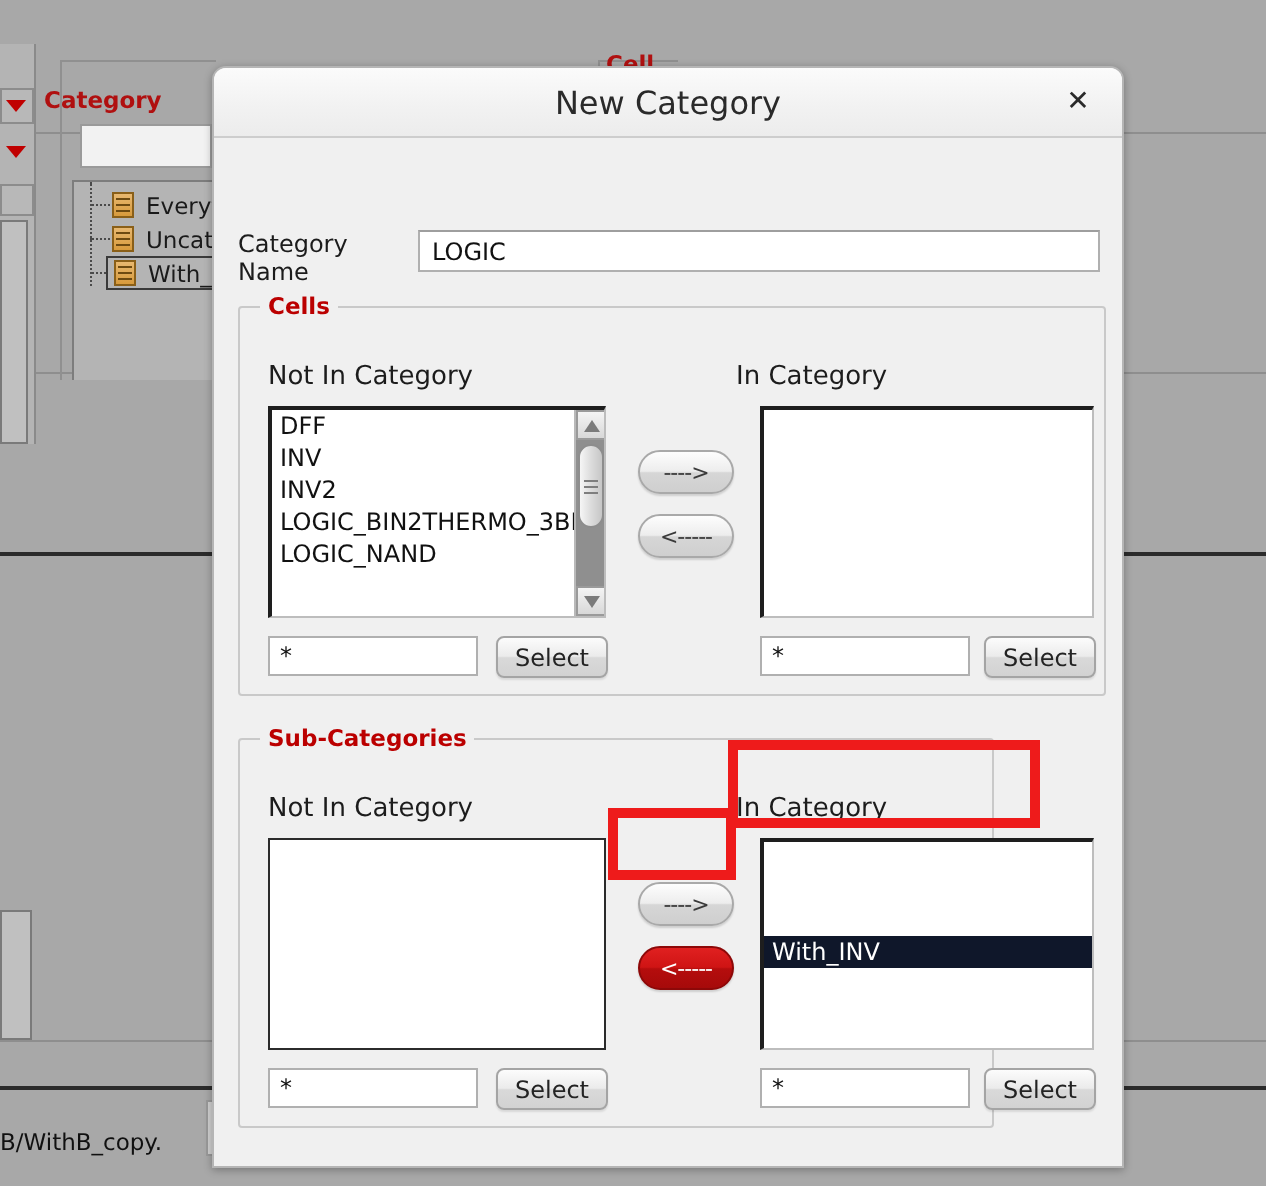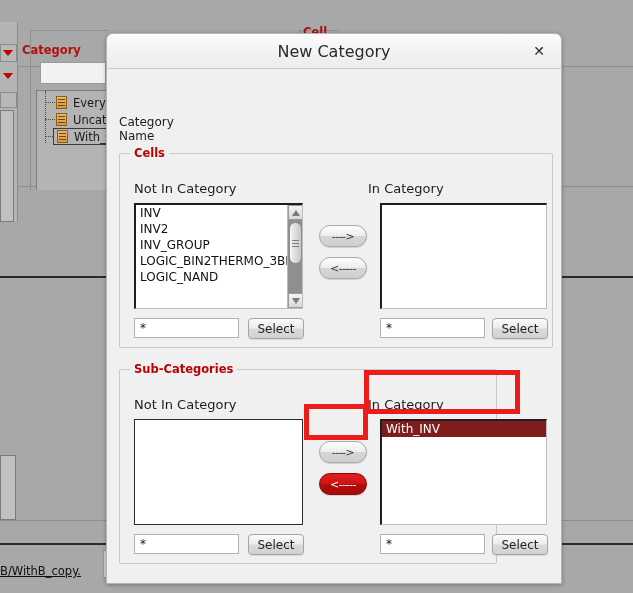--- a/index.html
+++ b/index.html
@@ -95,21 +95,20 @@
   .bg-scroll-box {
     position: absolute;
     background: #c0c0c0;
     border: 1px solid #7a7a7a;
   }
   .bg-status {
     position: absolute;
     color: #101010;
     font-size: 11.5px;
     white-space: nowrap;
-    text-decoration: underline;
   }
   .bg-white-box {
     position: absolute;
     background: #f2f2f2;
     border: 1px solid #9a9a9a;
   }
 
   
   #dialog {
     position: absolute;
@@ -204,22 +203,23 @@
   .listbox.plain { border: 1px solid #2b2b2b; }
   .list-item {
     height: 16px;
     line-height: 16px;
     padding-left: 4px;
     font-size: 12px;
     color: #111;
     white-space: nowrap;
   }
   .list-item.selected {
-    background: #7f1d1d;
+    background: #0f172a;
     color: #ffffff;
+    margin-top: 47px;
   }
 
   
   .vscroll {
     position: absolute;
     right: 0; top: 0; bottom: 0;
     width: 15px;
     background: #8f8f8f;
     border-left: 1px solid #b9b9b9;
   }
@@ -387,32 +387,33 @@
 
   <div id="titlebar">
     <div id="dlg-title">New Category</div>
     <div id="close-btn">✕</div>
   </div>
 
   <div class="dlg-body">
 
     <div id="name-row">
       <div id="name-label">Category Name</div>
+      <div id="name-input">LOGIC</div>
     </div>
 
     <div class="groupbox" style="left:12px; top:84px; width:434px; height:195px;">
       <div class="group-title">Cells</div>
 
       <div class="col-label" style="left:14px; top:27px;">Not In Category</div>
       <div class="col-label" style="left:248px; top:27px;">In Category</div>
 
       <div class="listbox" style="left:14px; top:49px; width:169px; height:106px;">
+        <div class="list-item">DFF</div>
         <div class="list-item">INV</div>
         <div class="list-item">INV2</div>
-        <div class="list-item">INV_GROUP</div>
         <div class="list-item">LOGIC_BIN2THERMO_3BIT</div>
         <div class="list-item">LOGIC_NAND</div>
 
         <div class="vscroll">
           <div class="vs-arrow up">
               <span class="tri-up"></span>
             </div>
           <div class="vs-thumb">
             <span class="vs-grip">
                 <i></i>

